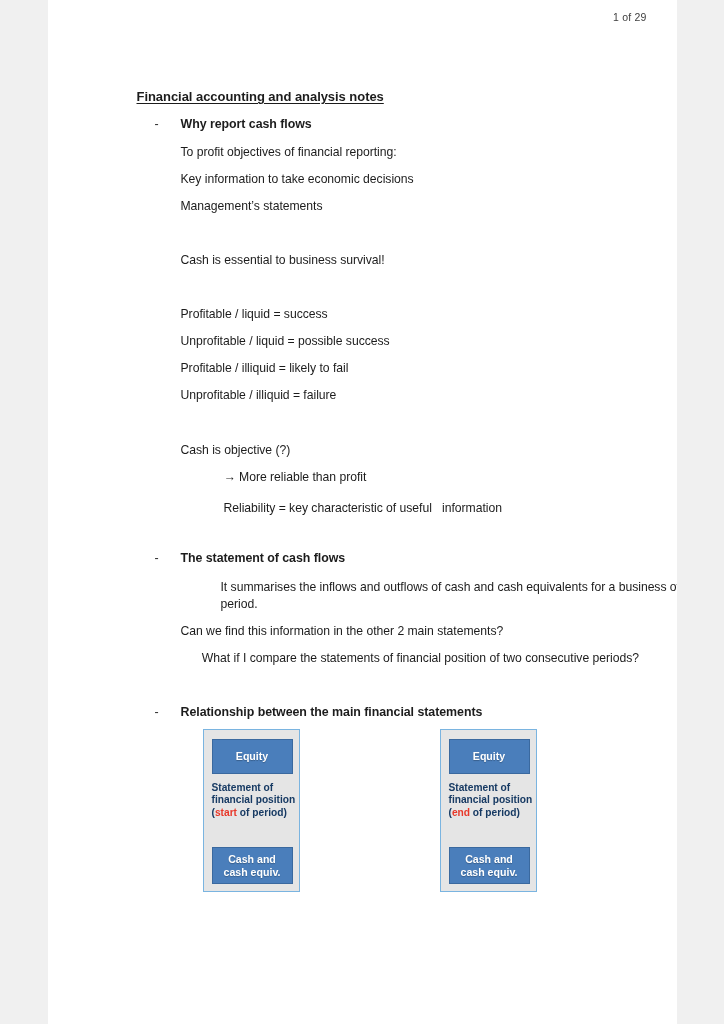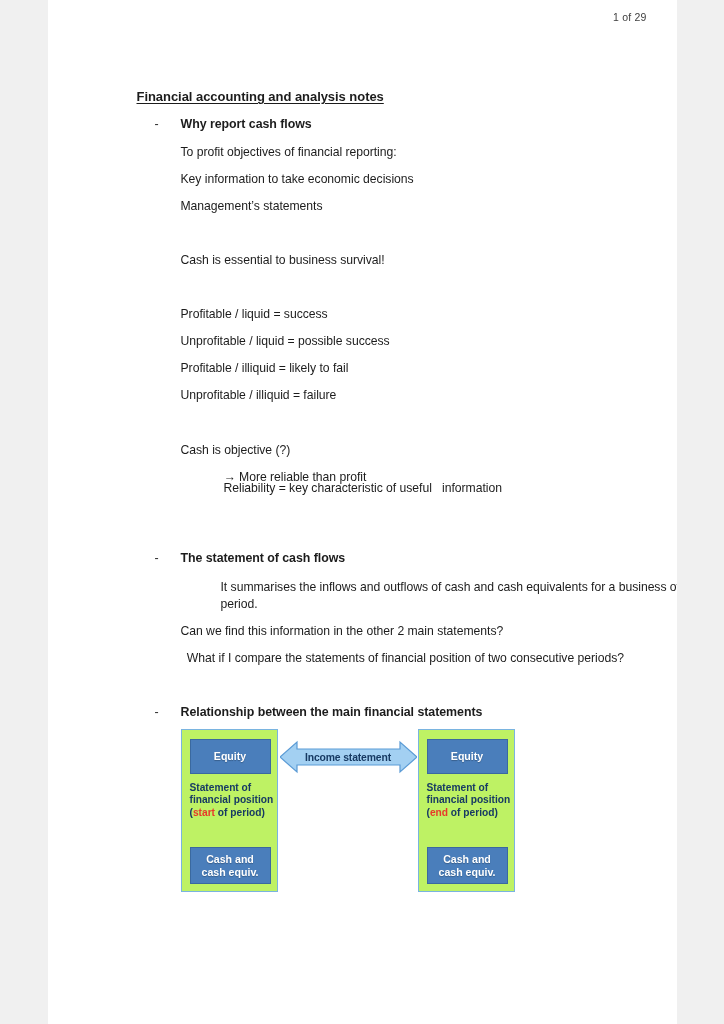--- a/index.html
+++ b/index.html
@@ -79,39 +79,40 @@
   }
   .para.wrap {
     white-space: normal;
     width: 490px;
     margin-left: 40px;
   }
   .para.indent-1 {
     left: 176px;
   }
   .para.indent-half {
-    left: 136px;
+    left: 151px;
   }
 
   
   .diagram {
     position: absolute;
     left: 133px;
     top: 729px;
     width: 334px;
     height: 163px;
   }
   .sfp-panel {
     position: absolute;
     top: 0;
     width: 97px;
     height: 163px;
-    background: #bef264;
+    background: #e5e5e5;
     border: 1px solid #7ab4e0;
     box-sizing: border-box;
+    margin-left: 22px;
   }
   .sfp-panel.left  { left: 0; }
   .sfp-panel.right { left: 237px; }
 
   .inner-box {
     position: absolute;
     left: 8px;
     width: 81px;
     background: #4a7ebb;
     border: 1px solid #3a699f;
@@ -204,21 +205,21 @@
 
     <div class="para" style="top:252px;">Cash is essential to business survival!</div>
 
     <div class="para" style="top:306px;">Profitable / liquid = success</div>
     <div class="para" style="top:333px;">Unprofitable / liquid = possible success</div>
     <div class="para" style="top:360px;">Profitable / illiquid = likely to fail</div>
     <div class="para" style="top:387px;">Unprofitable / illiquid = failure</div>
 
     <div class="para" style="top:442px;">Cash is objective (?)</div>
     <div class="para indent-1" style="top:469px;">→ More reliable than profit</div>
-    <div class="para indent-1" style="top:480px;">Reliability = key characteristic of useful   information</div>
+    <div class="para indent-1" style="top:500px;">Reliability = key characteristic of useful   information</div>
 
     <div class="bullet-row" style="top:551px;">
       <span class="bullet-dash">-</span>
       <span class="bullet-heading">The statement of cash flows</span>
     </div>
 
     <div class="para wrap" style="top:579px;">It summarises the inflows and outflows of cash and cash equivalents for a business over a period.</div>
     <div class="para" style="top:623px;">Can we find this information in the other 2 main statements?</div>
     <div class="para indent-half" style="top:650px;"> What if I compare the statements of financial position of two consecutive periods?</div>
 
@@ -252,24 +253,18 @@
           <span>Statement of</span><br>
           <span>financial position</span><br>
           <span>(</span><span class="hl">end</span><span> of period)</span>
         </div>
         <div class="inner-box cash">
           <span>Cash and</span>
           <span>cash equiv.</span>
         </div>
       </div>
 
-      <div class="arrow-wrap top">
-        <svg viewBox="0 0 137 36">
-          <polygon points="0,18 17,3 17,10 120,10 120,3 137,18 120,33 120,26 17,26 17,33" fill="#a3d0f2" stroke="#5b9bd5" stroke-width="1.2" stroke-linejoin="miter"></polygon>
-        </svg>
-        <div class="arrow-label">Income statement</div>
-      </div>
 
 
     </div>
 
   </div>
 </div>
 
 </body></html>

